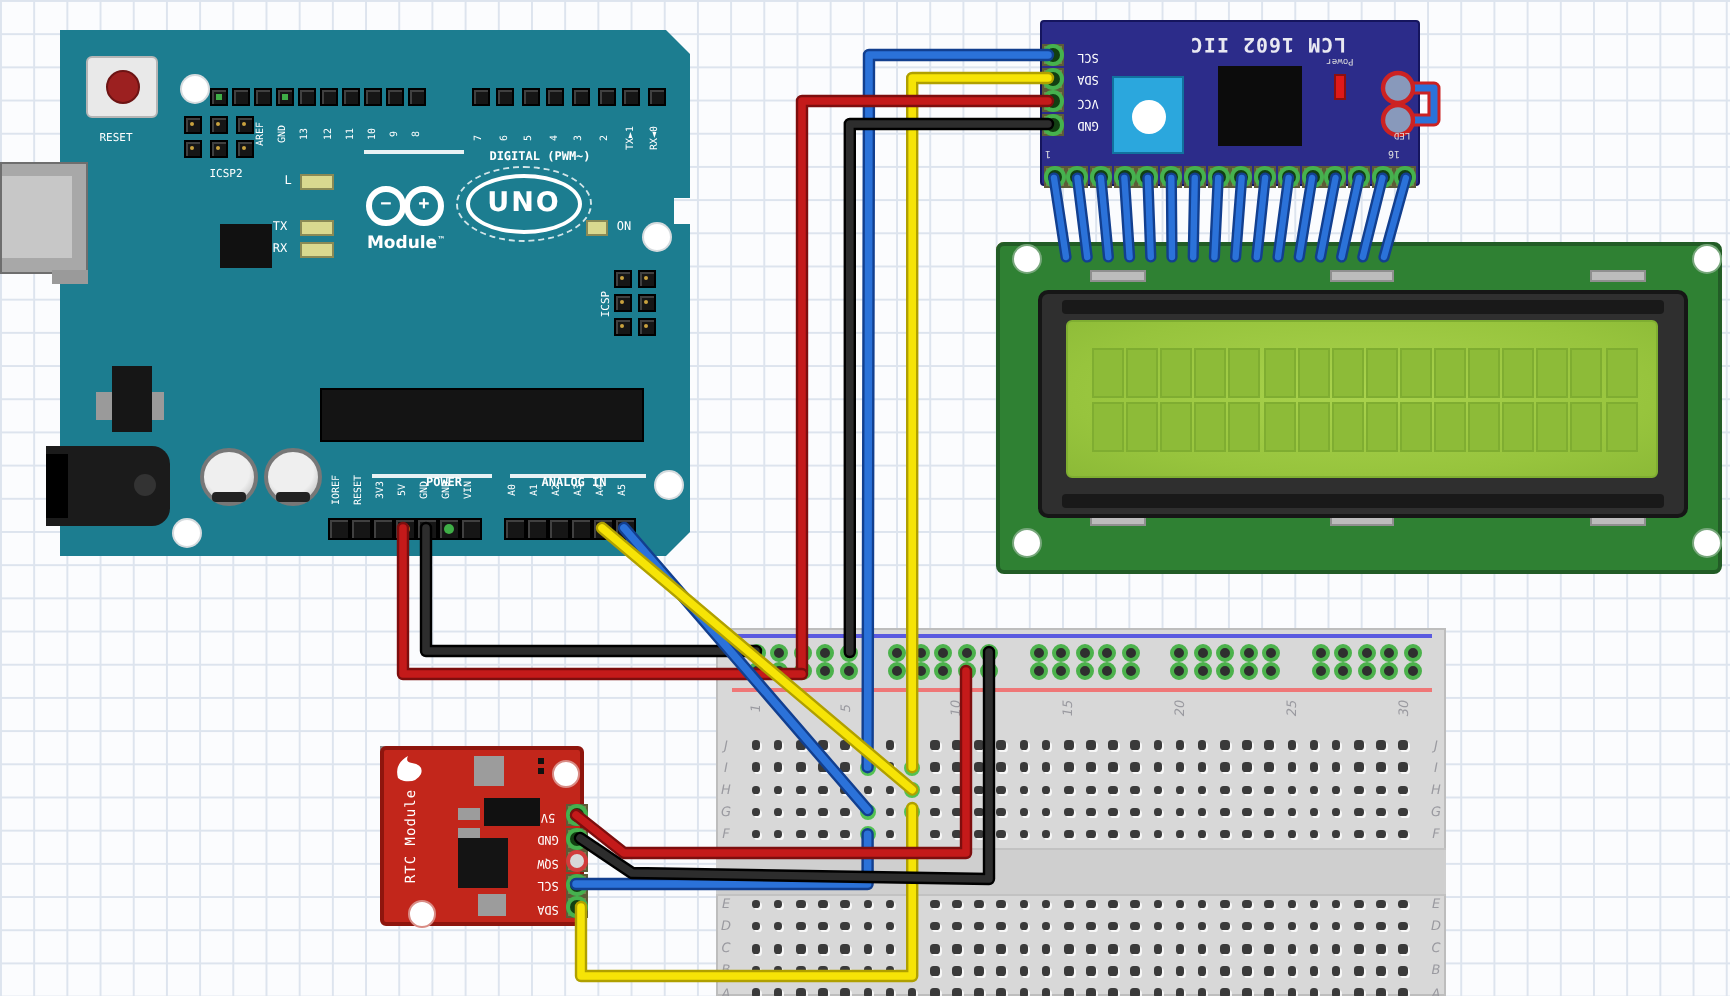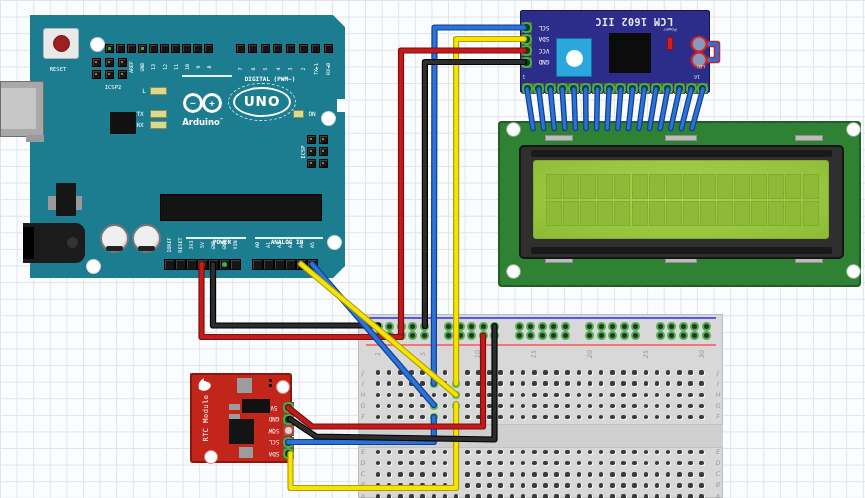--- a/index.html
+++ b/index.html
@@ -106,21 +106,21 @@
     <div class="ledrect" style="left:130px;top:95px;width:17px;height:8px;"></div>
     <span class="lbl" style="left:120px;top:110px;font-size:6px;">RX</span>
     <div class="ledrect" style="left:130px;top:106px;width:17px;height:8px;"></div>
 
     <div class="abs" style="left:90px;top:97px;width:26px;height:22px;background:#111;"></div>
 
     <div class="abs" style="left:163px;top:78px;width:20px;height:20px;border:3.2px solid #fff;border-radius:50%;box-sizing:border-box;"></div>
     <div class="abs" style="left:182px;top:78px;width:20px;height:20px;border:3.2px solid #fff;border-radius:50%;box-sizing:border-box;"></div>
     <span class="lbl" style="left:173px;top:88px;font-size:9px;font-weight:bold;">−</span>
     <span class="lbl" style="left:192px;top:88px;font-size:9px;font-weight:bold;">+</span>
-    <span class="lbl" style="left:183px;top:107px;font-size:8.5px;font-weight:bold;font-family:'DejaVu Sans',sans-serif;"><span>Arduino</span><span style="font-size:4px;vertical-align:top;">™</span></span>
+    <span class="lbl" style="left:183px;top:107px;font-size:8.5px;font-weight:bold;font-family:'DejaVu Sans',sans-serif;"><span>Module</span><span style="font-size:4px;vertical-align:top;">™</span></span>
 
     <div class="abs" style="left:208px;top:68px;width:68px;height:38px;border:1px dashed rgba(255,255,255,.8);border-radius:50%;box-sizing:border-box;"></div>
     <div class="abs" style="left:213px;top:72px;width:58px;height:30px;border:2.5px solid #fff;border-radius:50%;box-sizing:border-box;"></div>
     <span class="lbl" style="left:242px;top:87px;font-size:13.5px;font-weight:bold;letter-spacing:1px;font-family:'DejaVu Sans',sans-serif;">UNO</span>
 
     <div class="ledrect" style="left:273px;top:95px;width:11px;height:8px;"></div>
     <span class="lbl" style="left:292px;top:99px;font-size:6px;">ON</span>
 
     <div class="abs" style="left:140px;top:179px;width:162px;height:27px;background:#141414;border:1px solid #000;box-sizing:border-box;"></div>
 

